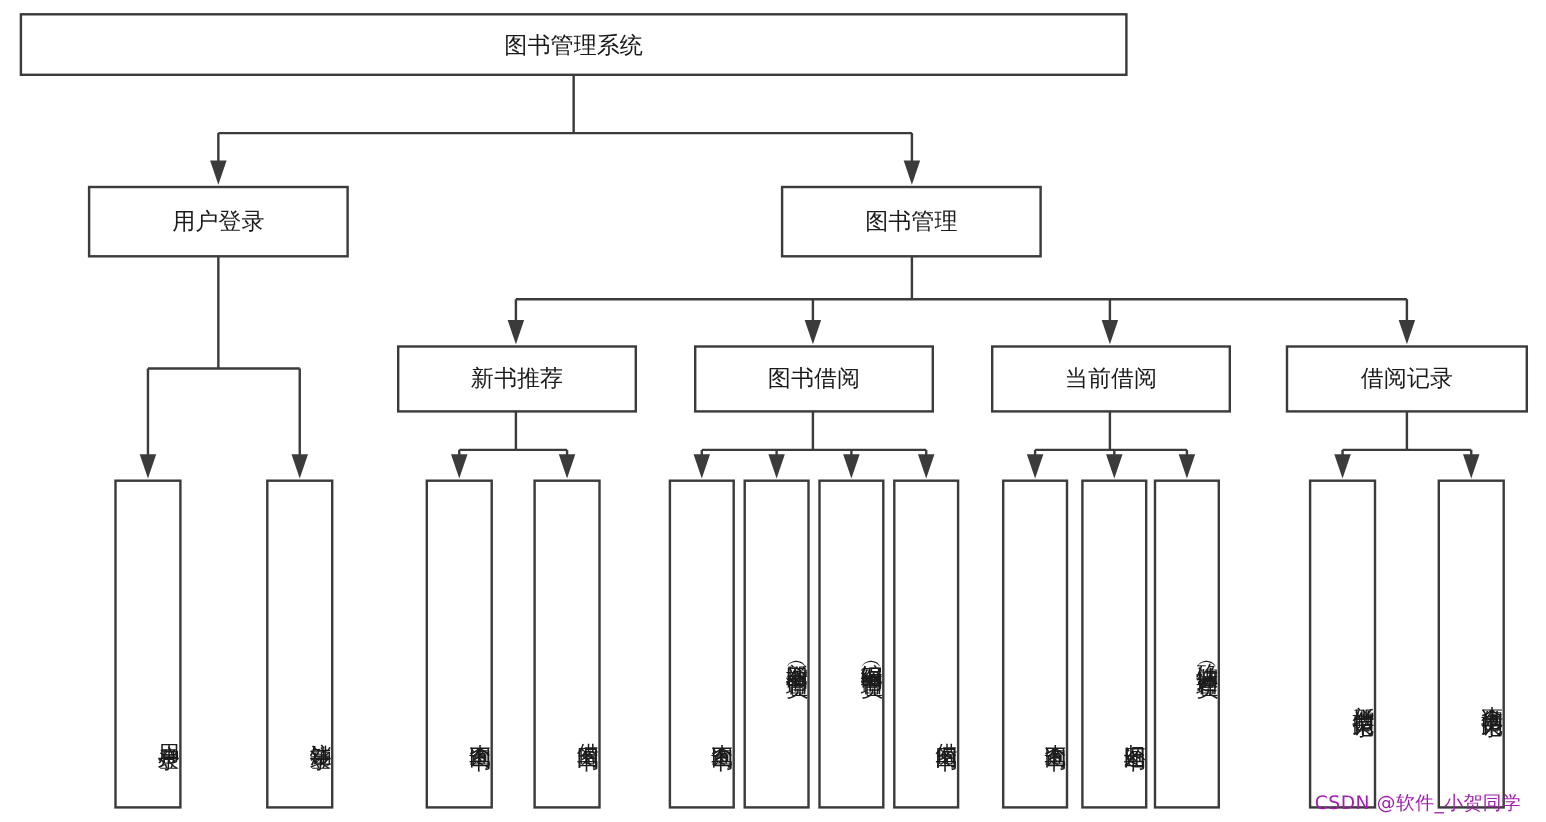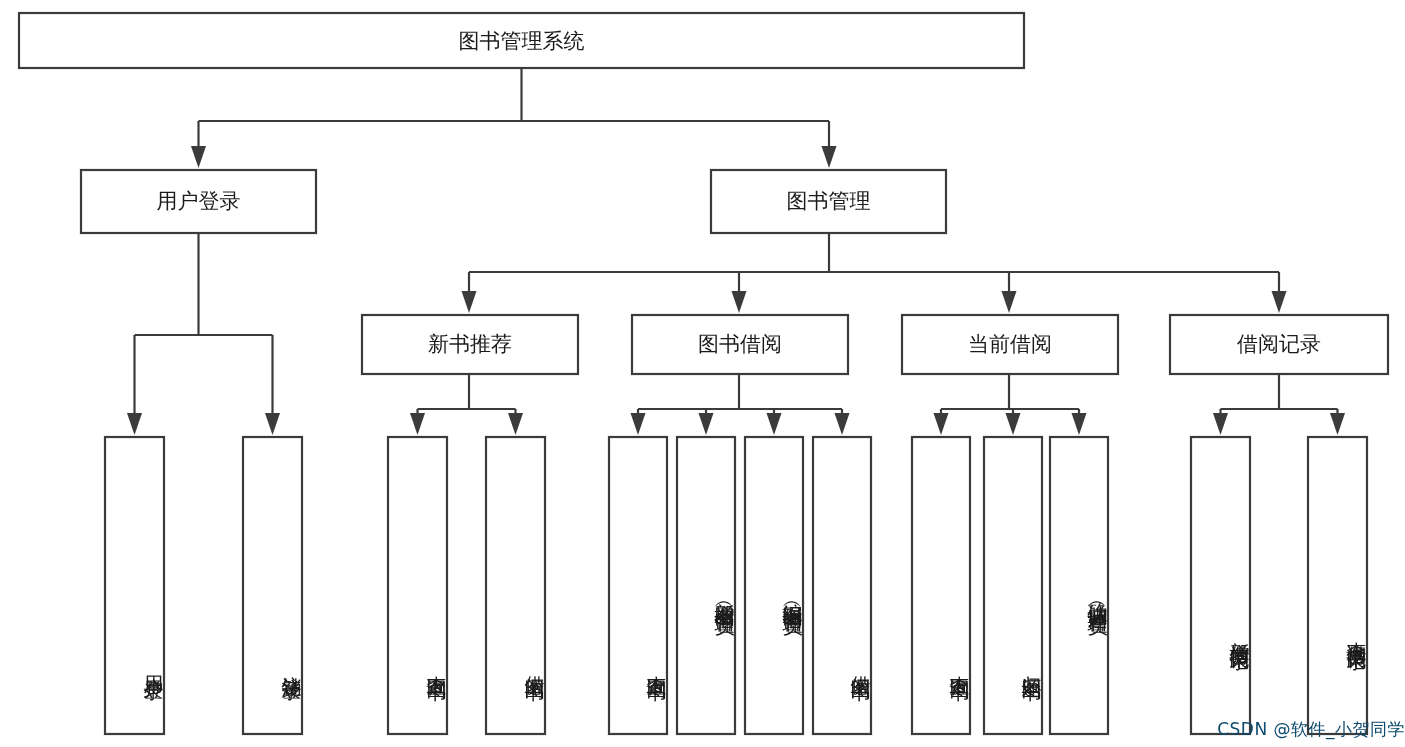--- a/index.html
+++ b/index.html
@@ -64,25 +64,25 @@
     color: #1b1b1b;
     text-align: center;
     display: flex;
     align-items: flex-start;
     justify-content: center;
     white-space: nowrap;
     pointer-events: none;
   }
   .watermark {
     position: absolute;
-    right: 0;
+    right: 22px;
     bottom: 6px;
     font-family: "DejaVu Sans", "Liberation Sans", sans-serif;
     font-size: 17px;
-    color: #0c4a6e;
+    color: #a21caf;
     letter-spacing: 0.5px;
     white-space: nowrap;
   }
 </style>
 </head>
 <body>
 
 <div id="diagram-root">
 
   <svg id="flowchart" viewBox="0 0 1405 747">

